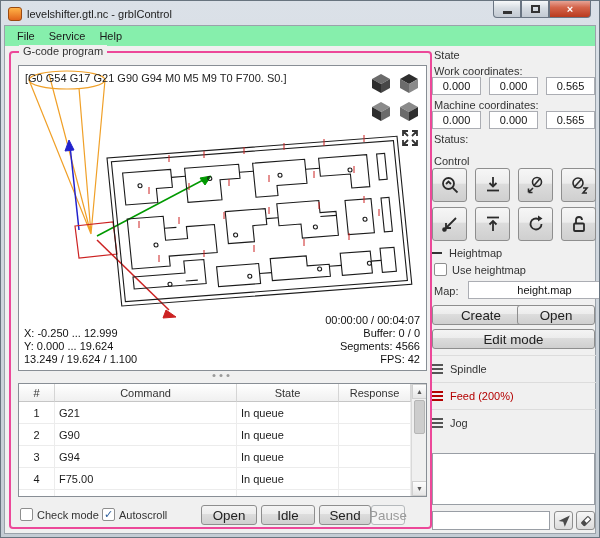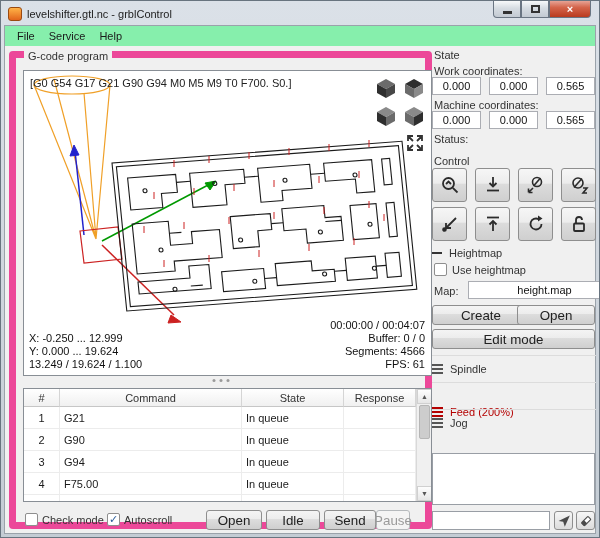--- a/index.html
+++ b/index.html
@@ -17,21 +17,21 @@
   .win-btn.close { width:42px; background:linear-gradient(#e7a395,#d4654b 40%,#b93a1e); color:#fff; font-weight:bold; border-radius:0 0 4px 0; }
   .glyph-min { width:9px; height:3px; background:#333; margin-top:6px; }
   .glyph-max { width:9px; height:8px; border:2px solid #333; }
 
   
   .client { position:absolute; left:3px; top:24px; right:3px; bottom:3px; background:#f0f0f0; border:1px solid #9aa2aa; }
   .menubar { position:absolute; left:0; top:0; right:0; height:20px; display:flex; align-items:center; padding-left:5px; background:#86efac; }
   .menu-item { padding:2px 7px; }
 
   
-  .groupbox { position:absolute; border:7px solid #ec4899; border-radius:4px; }
+  .groupbox { position:absolute; border:2px solid #ec4899; border-radius:4px; }
   .group-title { position:absolute; top:-8px; left:8px; background:#f0f0f0; padding:0 4px; color:#333; }
 
   .viewport { position:absolute; left:7px; top:12px; width:409px; height:306px; background:#fff; border:1px solid #888e95; overflow:hidden; }
   .gheader { position:absolute; left:6px; top:6px; color:#222; }
   .view-cubes { position:absolute; top:5px; right:5px; display:grid; grid-template-columns:24px 24px; gap:4px; }
   .cube-btn { width:24px; height:24px; background:transparent; border:none; display:flex; align-items:center; justify-content:center; }
   .fit-btn { position:absolute; top:63px; right:6px; width:20px; height:20px; background:transparent; border:none; }
   .stats-left { position:absolute; left:5px; bottom:4px; line-height:13px; color:#111; }
   .stats-right { position:absolute; right:6px; bottom:4px; line-height:13px; text-align:right; color:#111; }
 
@@ -62,21 +62,21 @@
   .field { position:absolute; height:18px; background:#fff; border:1px solid #abadb3; display:flex; align-items:center; justify-content:center; color:#111; }
   .ctl-btn { position:absolute; width:35px; height:34px; border:1px solid #8e8e8e; border-radius:3px; background:linear-gradient(#f6f6f6,#ececec 45%,#dcdcdc 46%,#cfcfcf); display:flex; align-items:center; justify-content:center; }
   .sec-head { position:absolute; left:0; right:0; height:20px; display:flex; align-items:center; gap:7px; color:#333; }
   .burger { width:11px; display:flex; flex-direction:column; gap:2px; }
   .burger i { height:2px; background:#555; }
   .burger.red i { background:#b40000; }
   .dash-ico { width:10px; height:2px; background:#333; }
   .divider { position:absolute; left:0; right:0; height:1px; background:#dcdcdc; }
   .console-box { position:absolute; background:#fff; border:1px solid #999ea5; }
   .mini-btn { position:absolute; width:19px; height:19px; border:1px solid #8e8e8e; border-radius:3px; background:linear-gradient(#f6f6f6,#dcdcdc); display:flex; align-items:center; justify-content:center; }
-  .red-text { color:#b40000;margin-top:16px; }
+  .red-text { color:#b40000; }
 </style>
 </head>
 <body>
 
 <div id="app">
 
   <div class="titlebar">
     <div class="app-icon"></div>
     <div class="title-text">levelshifter.gtl.nc - grblControl</div>
   </div>
@@ -211,21 +211,21 @@
         
         <div class="stats-left">
           <div>X: -0.250 ... 12.999</div>
           <div>Y: 0.000 ... 19.624</div>
           <div>13.249 / 19.624 / 1.100</div>
         </div>
         <div class="stats-right">
           <div>00:00:00 / 00:04:07</div>
           <div>Buffer: 0 / 0</div>
           <div>Segments: 4566</div>
-          <div>FPS: 61</div>
+          <div>FPS: 42</div>
         </div>
       </div>
 
       <div class="split-dots">
           <i></i>
           <i></i>
           <i></i>
         </div>
 
       <div class="table">

